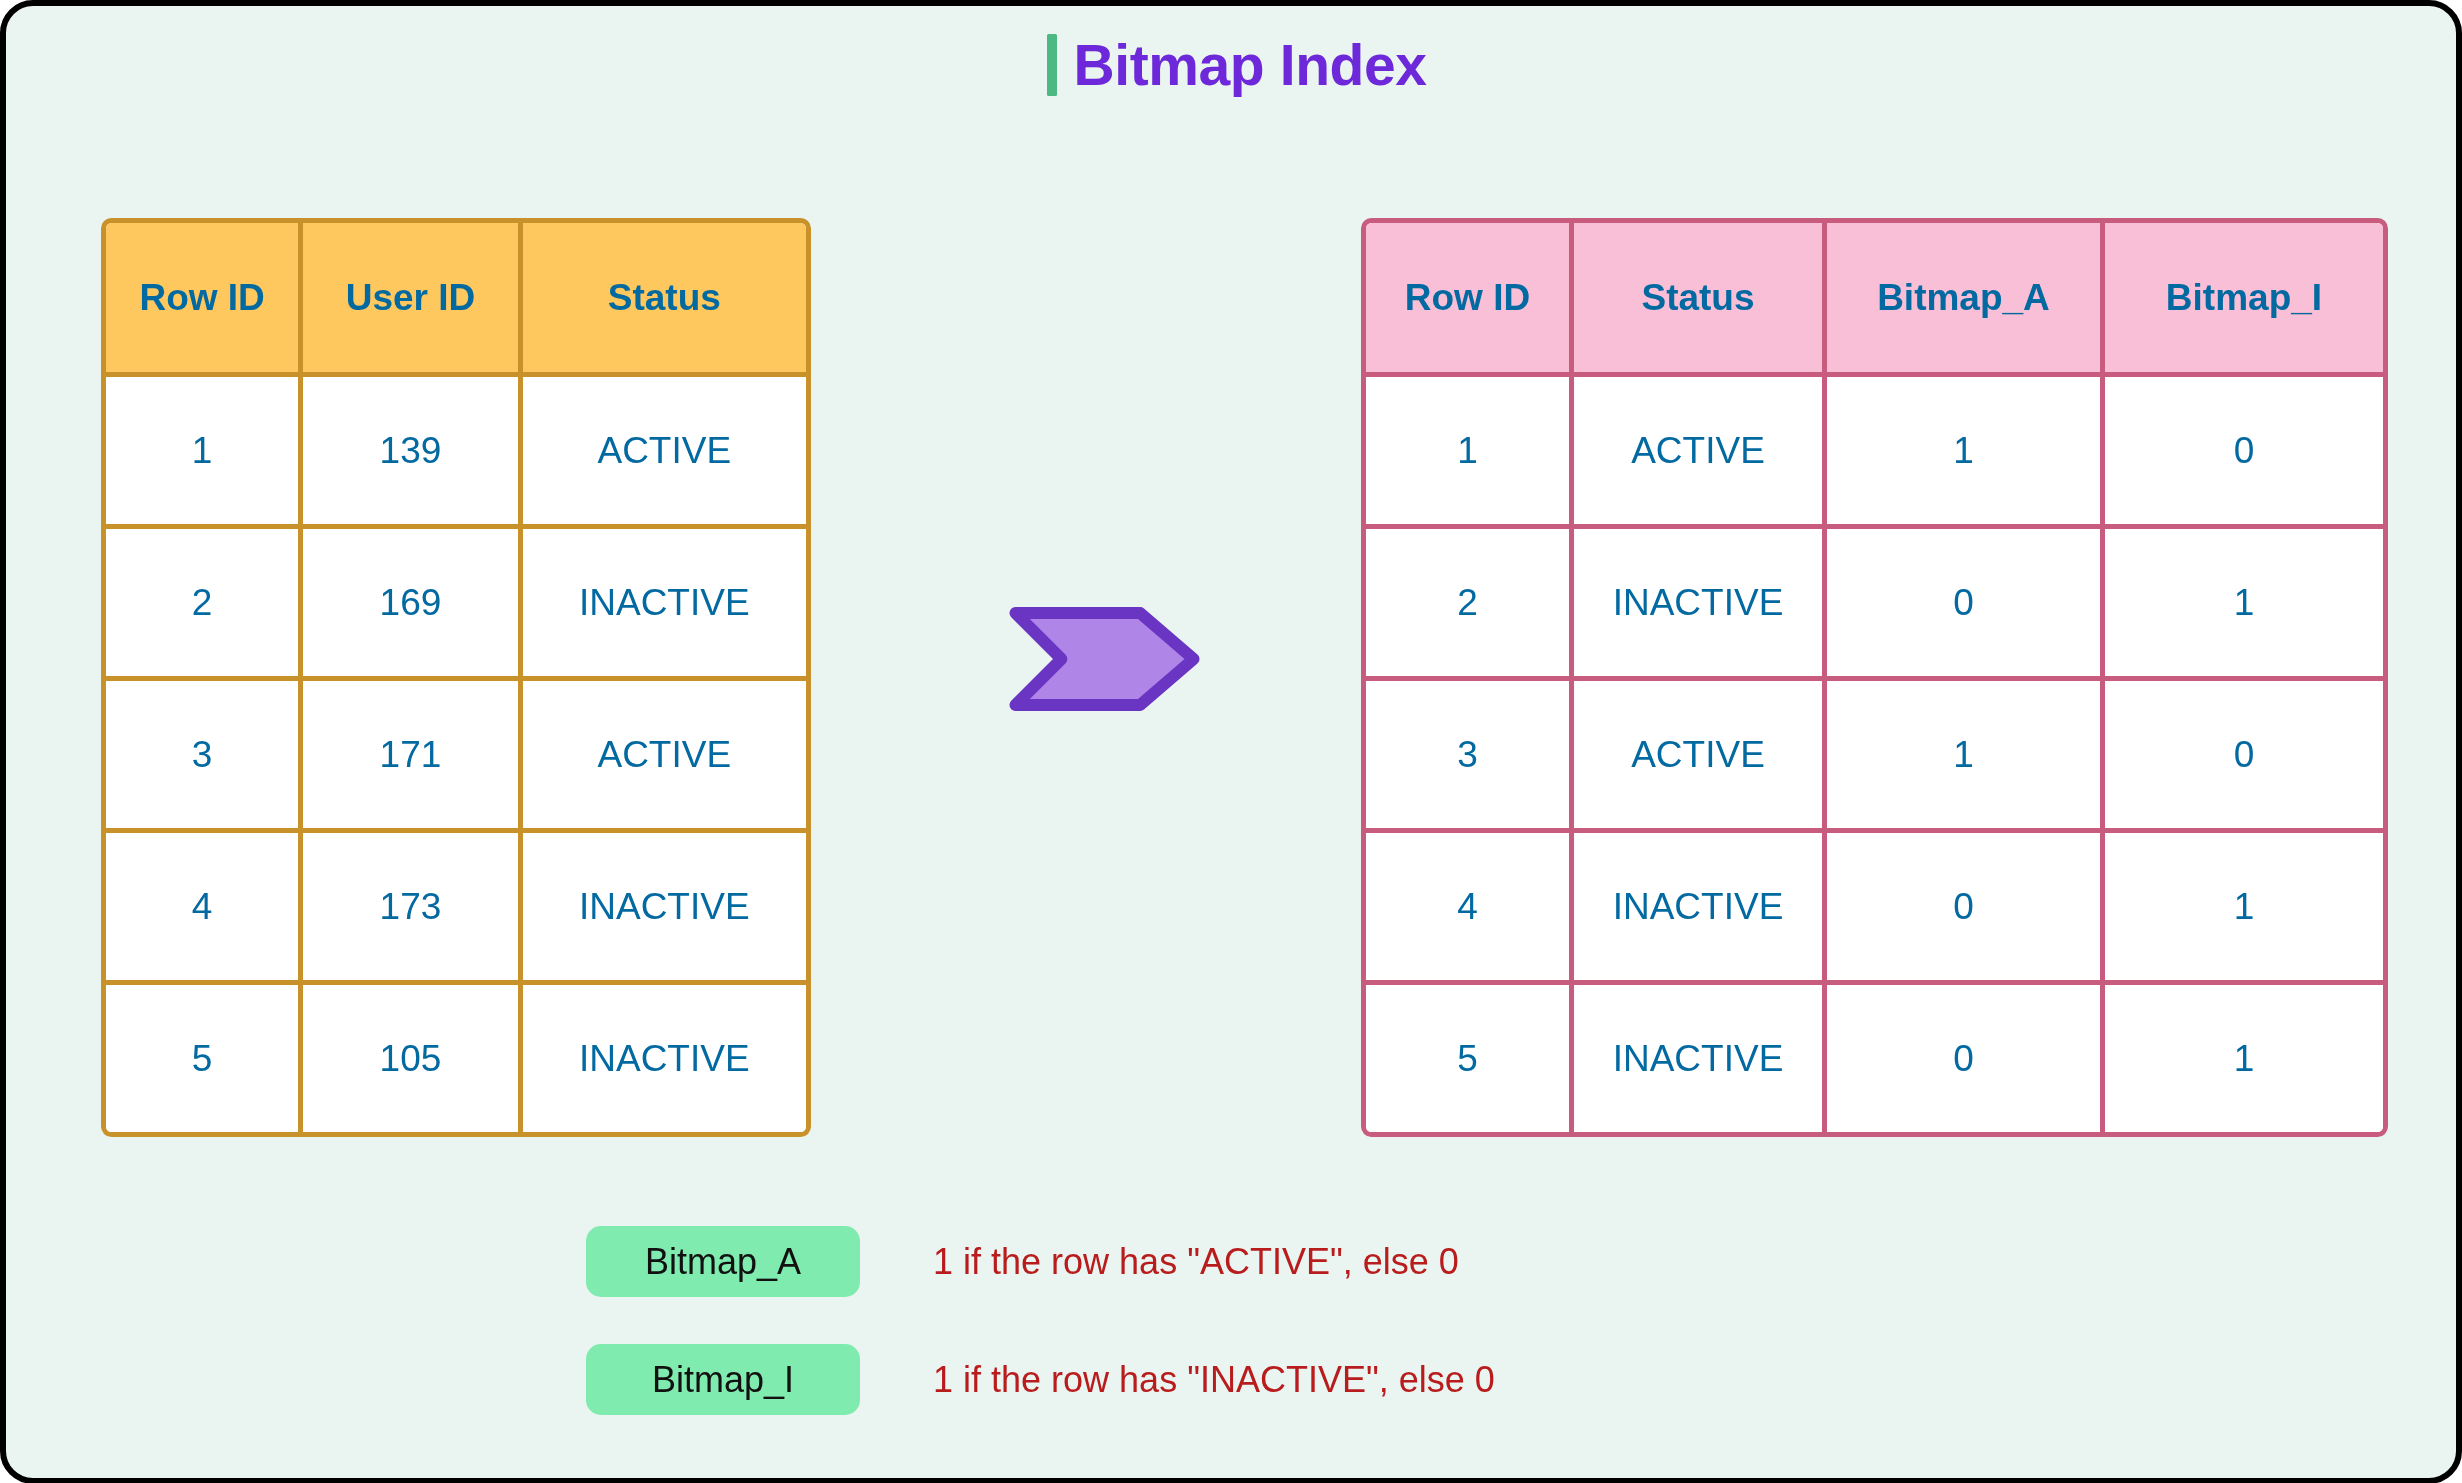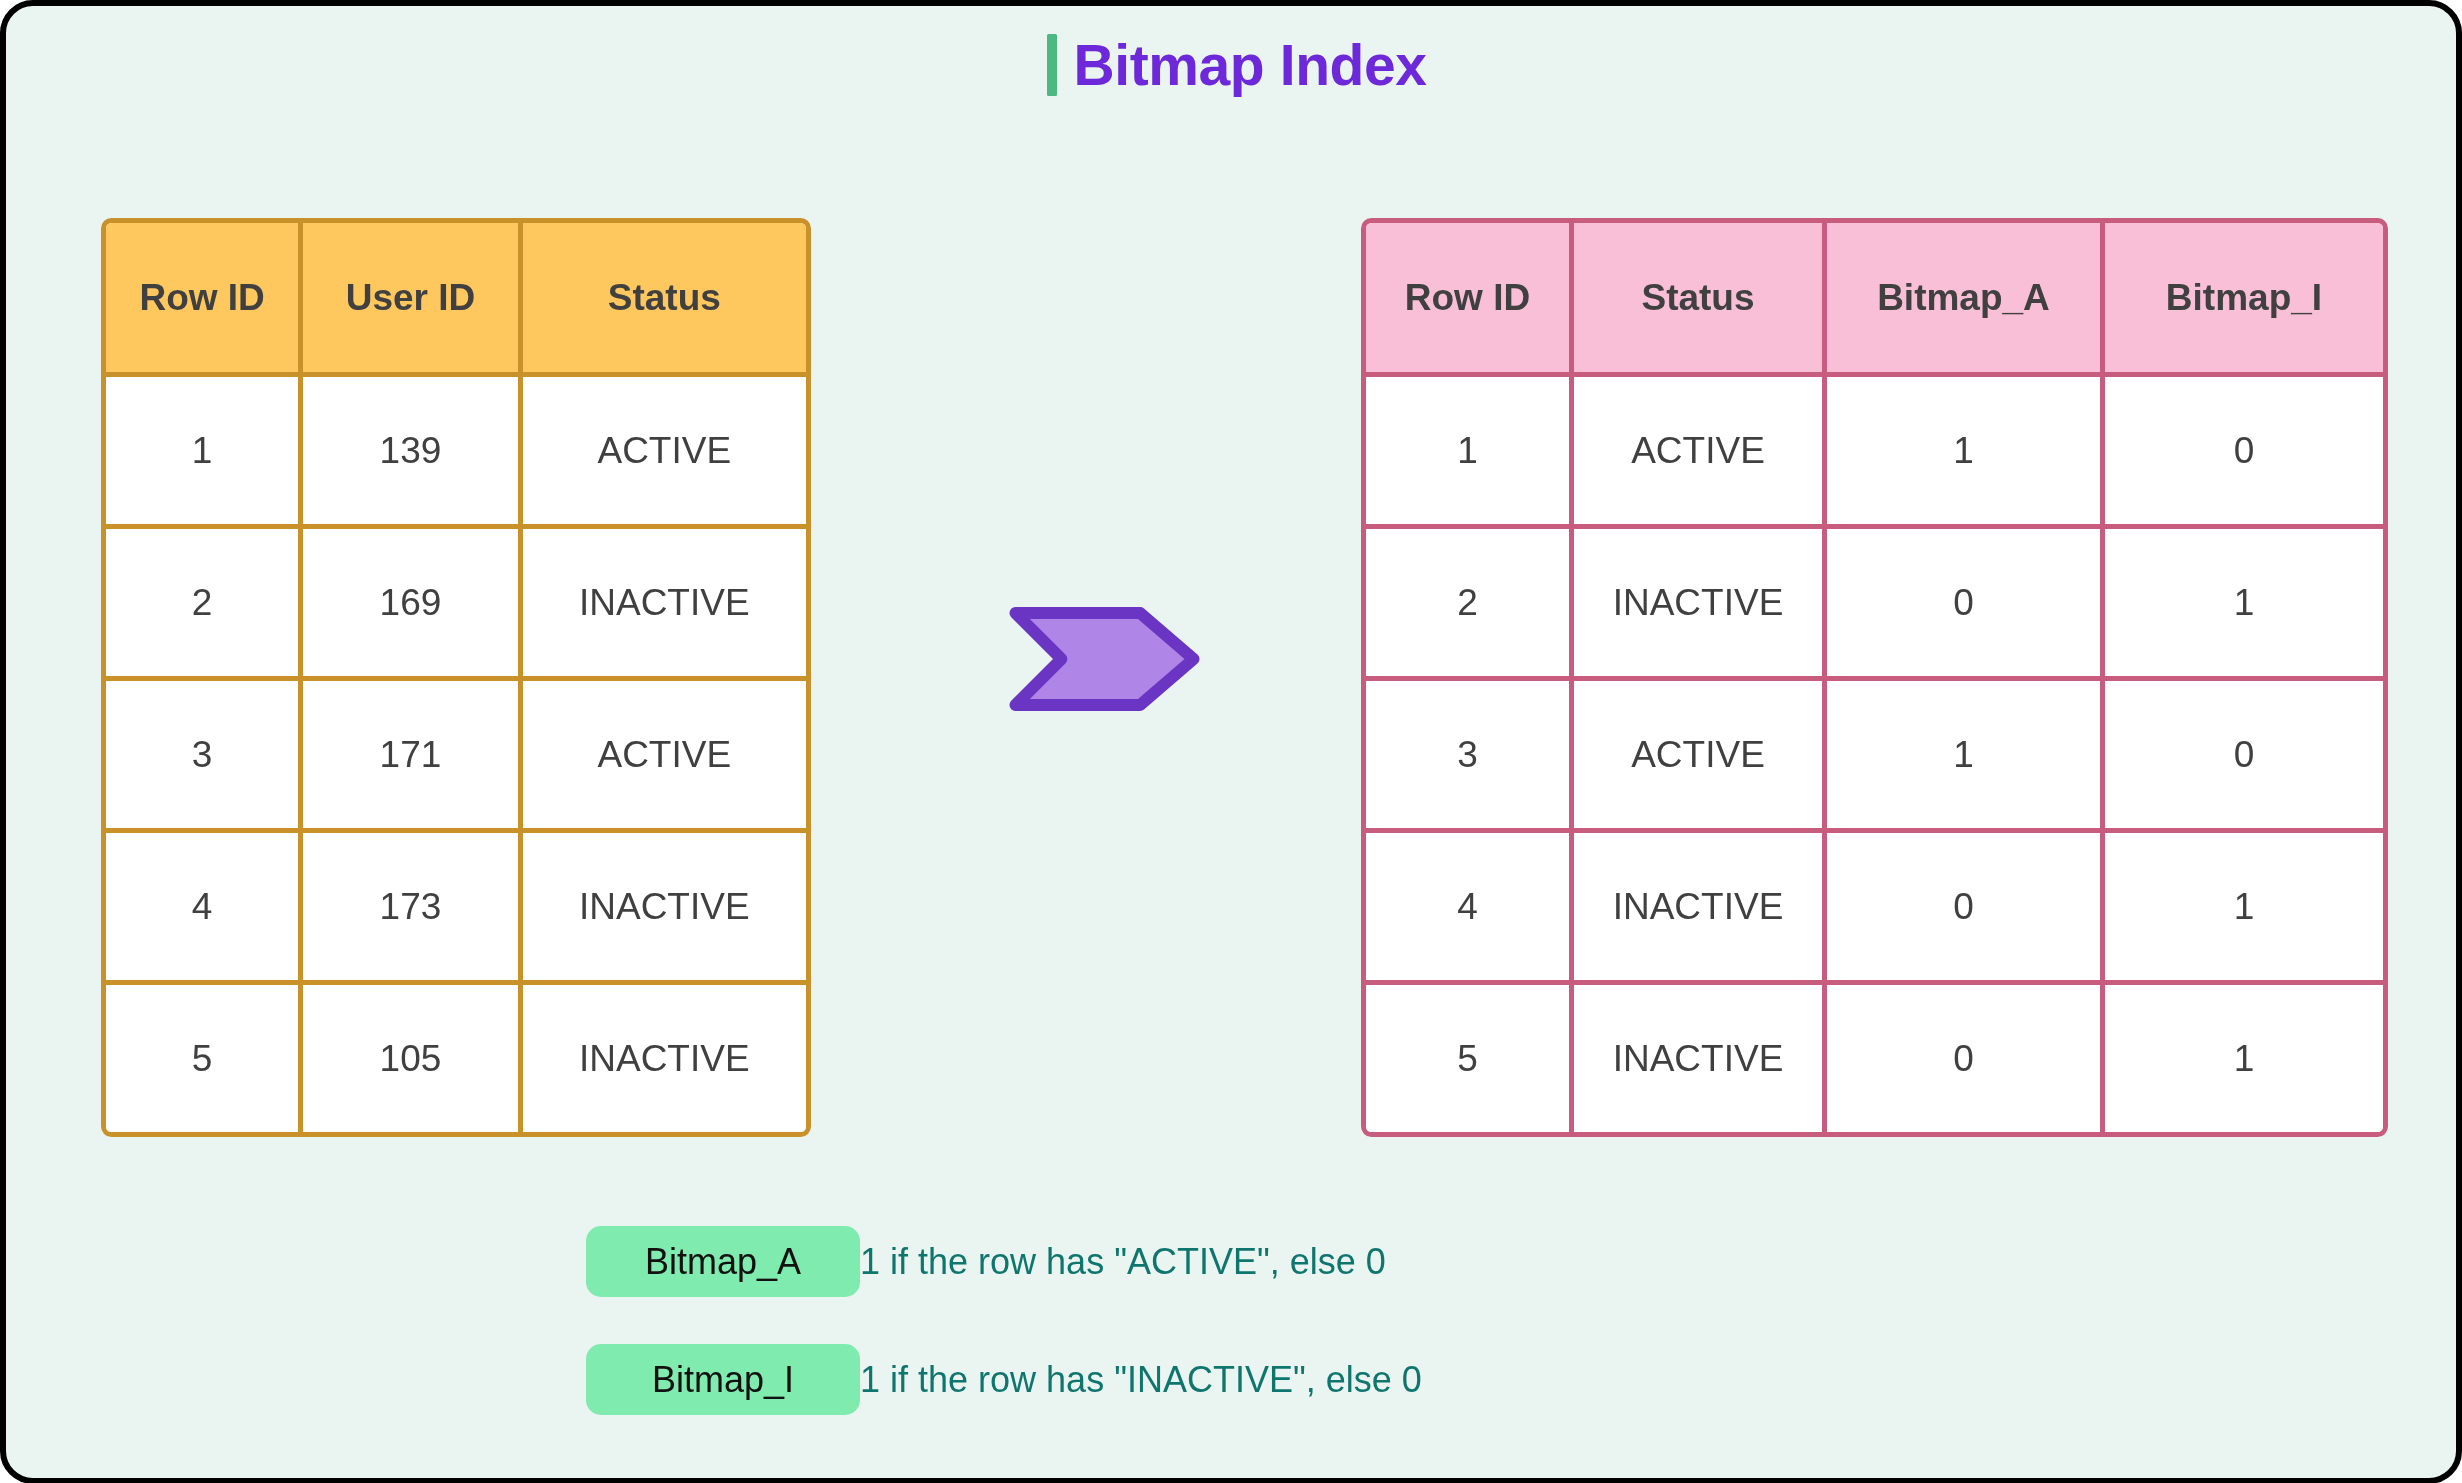--- a/index.html
+++ b/index.html
@@ -60,21 +60,21 @@
     table-layout: fixed;
     background: #ffffff;
   }
   .db-table td, .db-table th {
     background: #ffffff;
     text-align: center;
     vertical-align: middle;
     padding: 0;
     height: 147px;
     font-size: 37px;
-    color: #404040;
+    color: #0369a1;
     font-weight: normal;
   }
   .db-table th {
     font-weight: bold;
     font-size: 37px;
     height: 149px;
   }
 
   
   #left-table {
@@ -153,22 +153,23 @@
     background: #80ebae;
     border-radius: 15px;
     display: flex;
     align-items: center;
     justify-content: center;
     font-size: 36px;
     color: #111111;
     flex: 0 0 auto;
   }
   .legend-desc {
+    margin-left: 73px;
     font-size: 36px;
-    color: #0f766e;
+    color: #b91c1c;
     white-space: nowrap;
   }
 </style>
 </head>
 <body>
 
 <div id="canvas">
 
   <div id="title-block">
     <div id="title-accent"></div>

